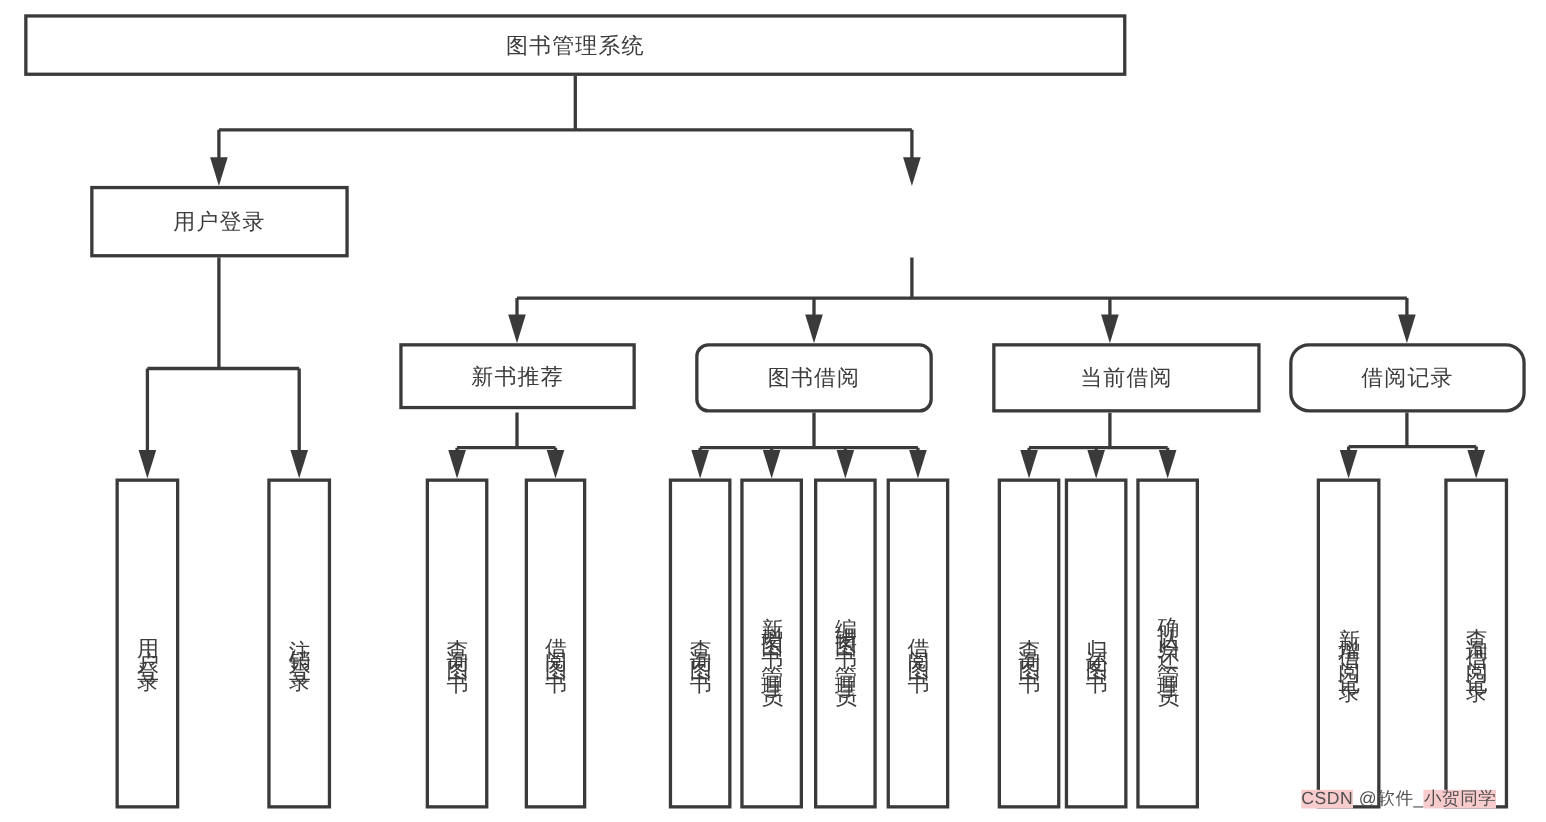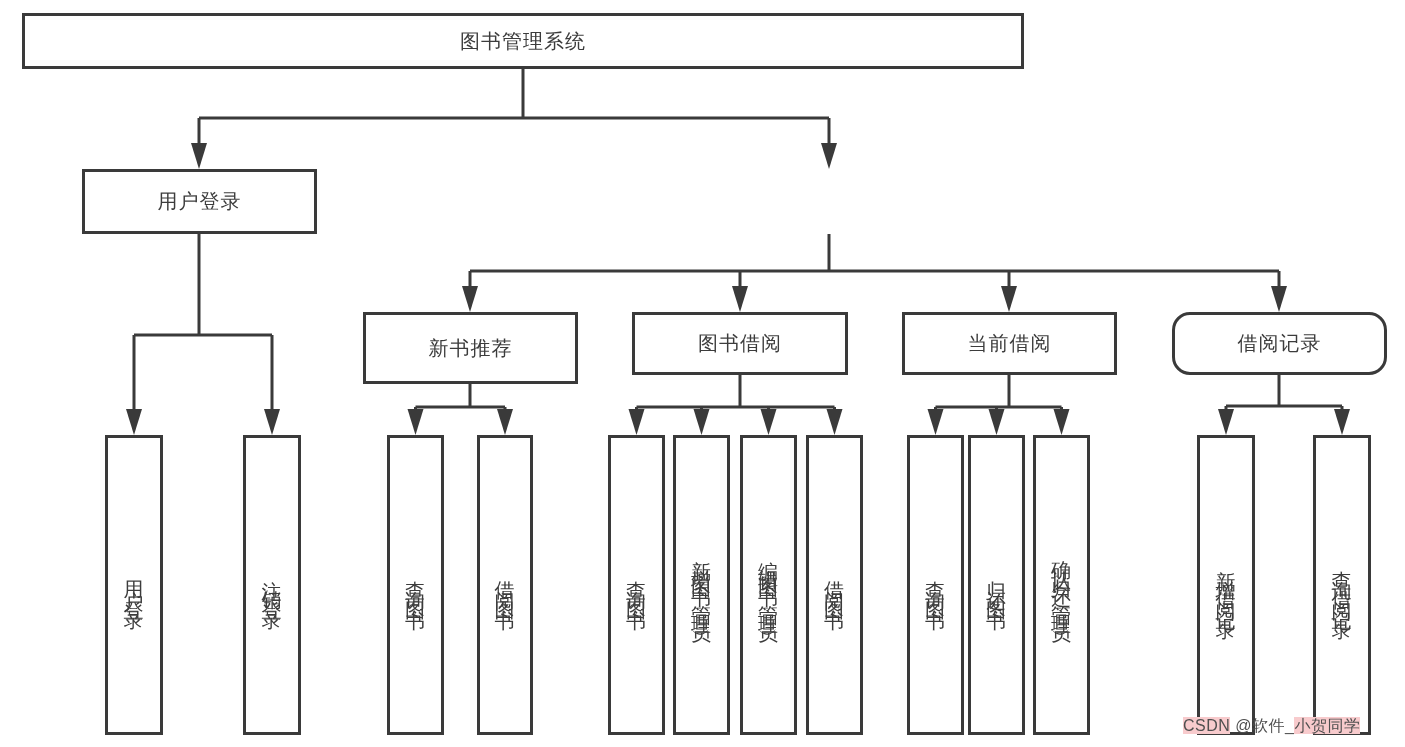--- a/index.html
+++ b/index.html
@@ -66,23 +66,23 @@
       <polygon points="1053.5,409 1069.5,409 1061.5,435"></polygon>
       <polygon points="1218,409 1234,409 1226,435"></polygon>
       <polygon points="1334,409 1350,409 1342,435"></polygon>
     </g>
   </svg>
 
   <div class="box hlabel" style="left:22px;top:13px;width:1002px;height:56px;">图书管理系统</div>
 
   <div class="box hlabel" style="left:82px;top:169px;width:235px;height:65px;">用户登录</div>
 
-  <div class="box hlabel" style="left:363px;top:312px;width:215px;height:72px;">新书推荐</div>
-  <div class="box hlabel" style="left:632px;top:312px;width:216px;height:63px;">图书借阅</div>
-  <div class="box hlabel" style="left:902px;top:312px;width:215px;height:63px;">当前借阅</div>
+  <div class="box hlabel" style="left:363px;top:312px;width:215px;height:60px;">新书推荐</div>
+  <div class="box hlabel" style="left:632px;top:312px;width:216px;height:63px;border-radius:12px;">图书借阅</div>
+  <div class="box hlabel" style="left:902px;top:312px;width:244px;height:63px;">当前借阅</div>
   <div class="box hlabel" style="left:1172px;top:312px;width:215px;height:63px;border-radius:18px;">借阅记录</div>
 
   <div class="box" style="left:105px;top:435px;width:58px;height:300px;">
     <span class="vtext">用户登录</span>
   </div>
   <div class="box" style="left:243px;top:435px;width:58px;height:300px;">
     <span class="vtext">注销登录</span>
   </div>
 
   <div class="box" style="left:387px;top:435px;width:57px;height:300px;">

